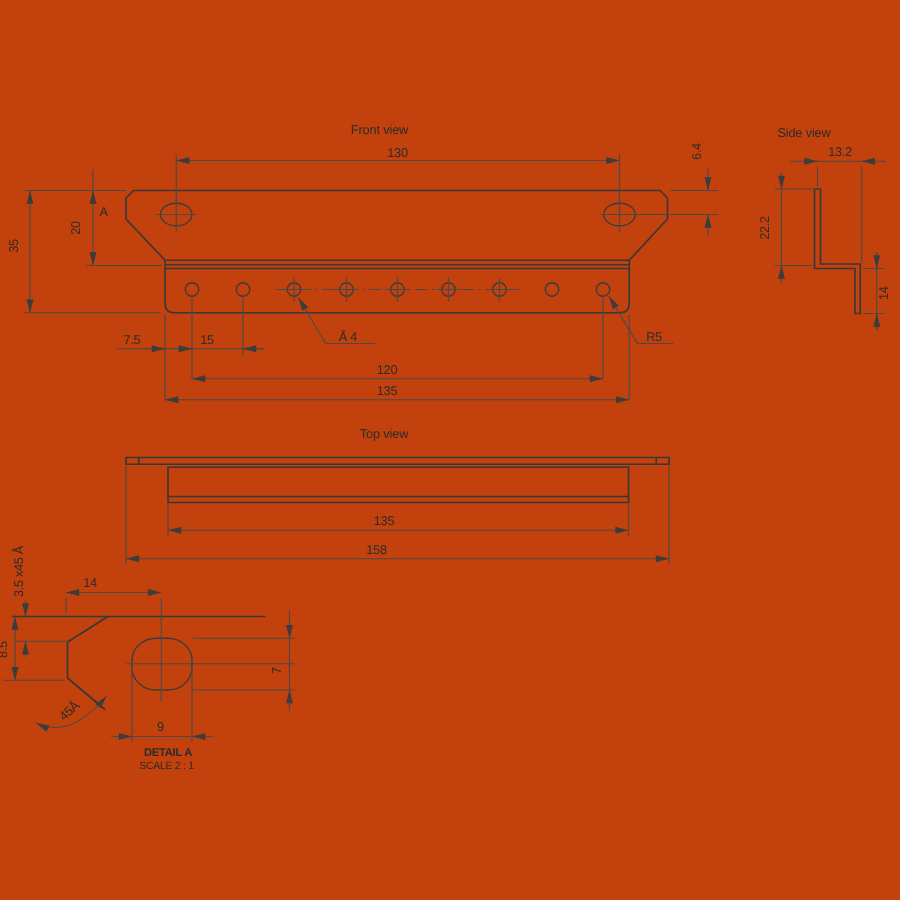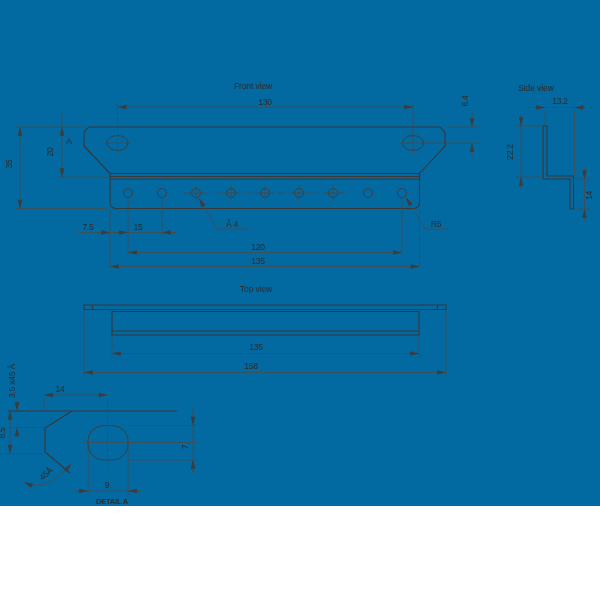--- a/index.html
+++ b/index.html
@@ -1,16 +1,16 @@
 <!DOCTYPE html>
 <html><head>
 <meta charset="utf-8">
 <style>
   html,body{margin:0;padding:0;background:#ffffff;}
-  .canvas{width:600px;height:506px;background:#0369a1;position:relative;overflow:hidden;}
+  .canvas{width:600px;height:600px;background:#c2410c;position:relative;overflow:hidden;}
   svg{display:block;}
   text{font-family:"Liberation Sans","DejaVu Sans",sans-serif;fill:#2c2c2c;}
   .dim{font-size:8.5px;letter-spacing:-0.2px;}
   .title{font-size:8.5px;letter-spacing:-0.1px;}
   .small{font-size:7.5px;letter-spacing:-0.2px;}
   .tiny{font-size:7px;letter-spacing:-0.2px;}
   .bold{font-weight:600;}
   .outline{stroke:#383838;stroke-width:1.1;fill:none;}
   .mid{stroke:#3c3c3c;stroke-width:0.9;fill:none;}
   .thin{stroke:#4a4a4a;stroke-width:0.75;fill:none;}

